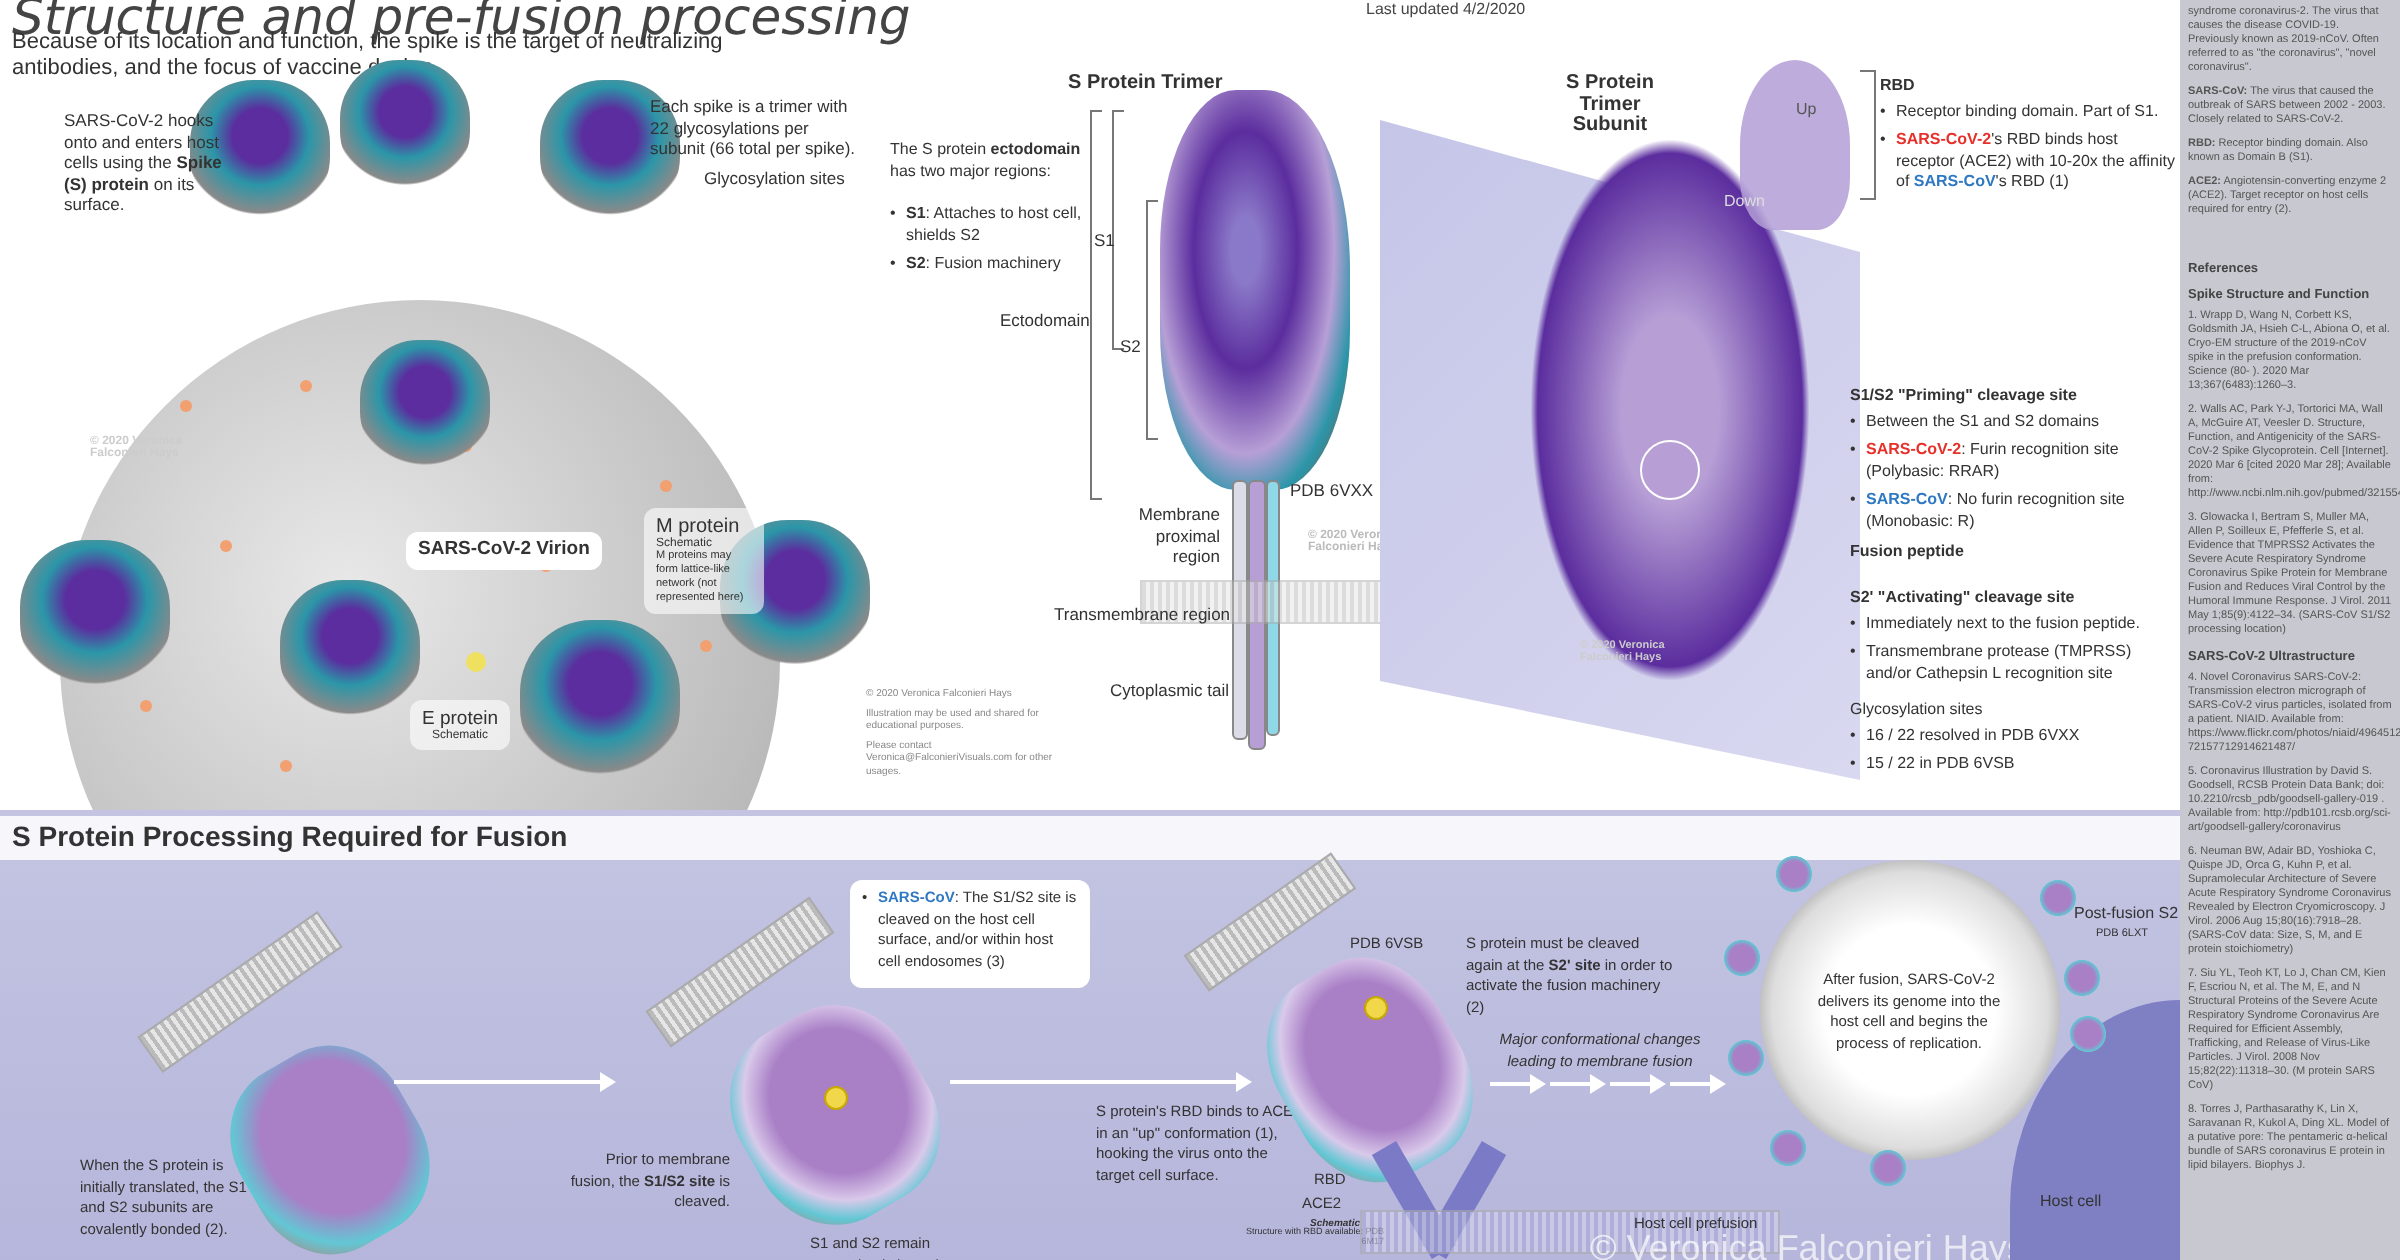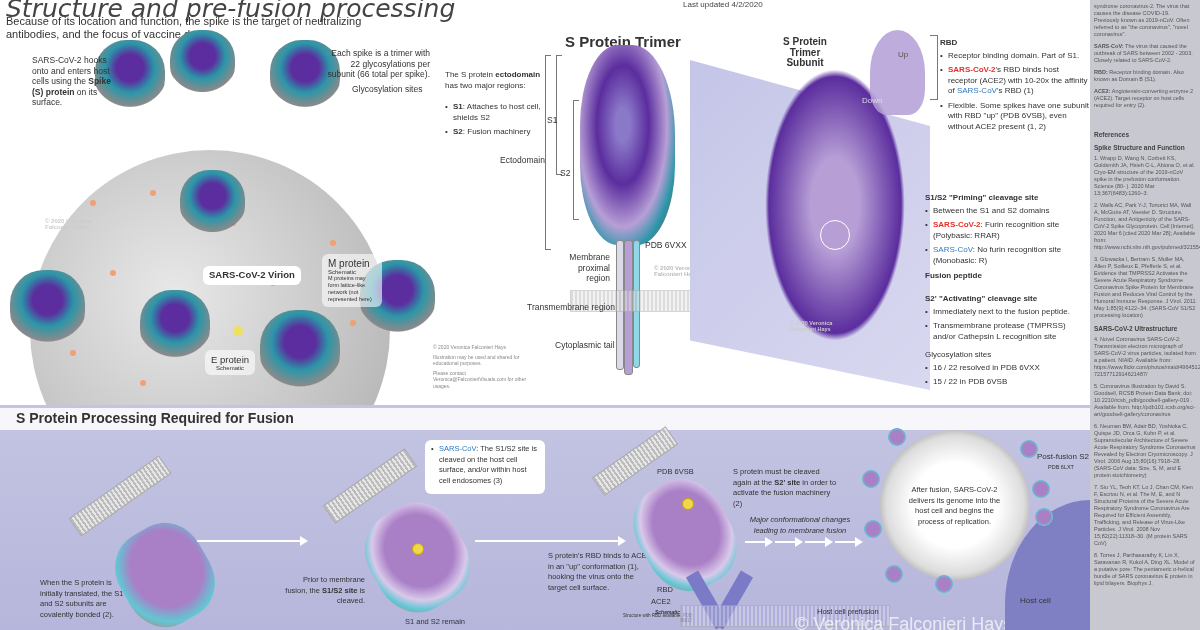--- a/index.html
+++ b/index.html
@@ -4,32 +4,32 @@
 <style>
 *{box-sizing:border-box;margin:0;padding:0}
 body{width:1200px;height:630px;overflow:hidden;background:#fff;font-family:"Liberation Sans",sans-serif;color:#333;position:relative}
 .abs{position:absolute}
 .title{left:6px;top:-6px;font-size:25px;font-style:italic;color:#444;font-family:"DejaVu Sans",sans-serif;font-weight:300}
 .subtitle{left:6px;top:15px;width:360px;font-size:11px;line-height:13px;color:#333}
 .updated{left:683px;top:0px;font-size:8px;color:#444}
 .lbl{font-size:8.5px;line-height:10.5px;color:#333}
 .b{font-weight:bold}
 .red{color:#e8302a;font-weight:bold}
-.blue{color:#2f78c2;font-weight:normal}
+.blue{color:#2f78c2;font-weight:bold}
 ul.bul{list-style:none}
 ul.bul li{position:relative;padding-left:8px;margin-bottom:4px}
 ul.bul li:before{content:"•";position:absolute;left:0}
 .sidebar{left:1090px;top:0;width:110px;height:630px;background:#c8c8d0;padding:3px 4px;font-size:5.5px;line-height:7px;color:#555;overflow:hidden}
 .sidebar p{margin-bottom:5px}
 .sidebar h4{font-size:6.5px;color:#444;margin:6px 0 4px}
 .virion{left:30px;top:150px;width:360px;height:360px;border-radius:50%;background:radial-gradient(circle at 40% 40%,#e8e8e8,#bdbdbd 70%,#a5a5a5);}
 .dot{position:absolute;width:6px;height:6px;border-radius:50%;background:#f2a070}
 .spike{position:absolute;border-radius:45%;}
 .bottom{left:0;top:405px;width:1090px;height:225px;background:linear-gradient(180deg,#c4c4e2,#b6b6dc);}
-.sect-title{left:0;top:408px;width:1090px;height:22px;background:rgba(255,255,255,.85);font-size:14px;font-weight:bold;padding:2px 16px;color:#333}
+.sect-title{left:0;top:408px;width:1090px;height:22px;background:rgba(255,255,255,.85);font-size:14px;font-weight:bold;padding:2px 6px;color:#333}
 .callout{background:#fff;border-radius:6px;padding:4px 6px}
 .membrane{position:absolute;height:22px;background:repeating-linear-gradient(90deg,#bbb 0 2px,#e6e6e6 2px 4px);border:1px solid #aaa;}
 .arrow{position:absolute;height:2px;background:#fff}
 .arrow:after{content:"";position:absolute;right:-6px;top:-4px;border-left:8px solid #fff;border-top:5px solid transparent;border-bottom:5px solid transparent}
 .cell{left:880px;top:430px;width:150px;height:150px;border-radius:50%;background:radial-gradient(circle,#fff 40%,#ddd 65%,#bbb 72%,#ccc 80%);}
 .bracket{position:absolute;border:1.2px solid #777;border-right:none;}
 </style>
 </head>
 <body>
 
@@ -59,41 +59,41 @@
 <div class="spike abs" style="left:270px;top:40px;width:70px;height:70px;background:radial-gradient(circle at 50% 40%,#5b2d9e 25%,#2b96a8 45%,#8a8a8a 70%,transparent 72%)"></div>
 <div class="spike abs" style="left:10px;top:270px;width:75px;height:75px;background:radial-gradient(circle at 50% 40%,#5b2d9e 25%,#2b96a8 45%,#8a8a8a 70%,transparent 72%)"></div>
 <div class="spike abs" style="left:140px;top:290px;width:70px;height:70px;background:radial-gradient(circle at 50% 40%,#5b2d9e 25%,#2b96a8 45%,#8a8a8a 70%,transparent 72%)"></div>
 <div class="spike abs" style="left:260px;top:310px;width:80px;height:80px;background:radial-gradient(circle at 50% 40%,#5b2d9e 25%,#2b96a8 45%,#8a8a8a 70%,transparent 72%)"></div>
 <div class="spike abs" style="left:360px;top:260px;width:75px;height:75px;background:radial-gradient(circle at 50% 40%,#5b2d9e 25%,#2b96a8 45%,#8a8a8a 70%,transparent 72%)"></div>
 <div class="spike abs" style="left:180px;top:170px;width:65px;height:65px;background:radial-gradient(circle at 50% 40%,#5b2d9e 25%,#2b96a8 45%,#8a8a8a 70%,transparent 72%)"></div>
 
 <div class="abs lbl" style="left:32px;top:55px;width:90px">
   <span>SARS-CoV-2 hooks onto and enters host cells using the </span><span class="b">Spike (S) protein</span><span> on its surface.</span>
 </div>
-<div class="abs lbl" style="left:325px;top:48px;width:105px;text-align:right">Each spike is a trimer with 22 glycosylations per subunit (66 total per spike).</div>
+<div class="abs lbl" style="left:325px;top:48px;width:105px;text-align:left">Each spike is a trimer with 22 glycosylations per subunit (66 total per spike).</div>
 <div class="abs lbl" style="left:352px;top:84px">Glycosylation sites</div>
 <div class="abs callout lbl b" style="left:203px;top:266px;font-size:9.5px">SARS-CoV-2 Virion</div>
 <div class="abs callout" style="left:322px;top:254px;width:60px;background:rgba(255,255,255,.6)">
   <div style="font-size:10px">M protein</div>
   <div style="font-size:6px">Schematic</div>
   <div style="font-size:5.5px;line-height:7px">M proteins may form lattice-like network (not represented here)</div>
 </div>
 <div class="abs" style="left:233px;top:326px;width:10px;height:10px;border-radius:50%;background:#f0e060"></div>
 <div class="abs callout" style="left:205px;top:350px;background:rgba(255,255,255,.6)">
   <div style="font-size:9.5px">E protein</div>
   <div style="font-size:6px;text-align:center">Schematic</div>
 </div>
 <div class="abs" style="left:45px;top:218px;width:60px;font-size:6px;color:#ccc;font-weight:bold">© 2020 Veronica Falconieri Hays</div>
 <div class="abs" style="left:433px;top:344px;width:100px;font-size:5px;line-height:6.5px;color:#888">
   <div>© 2020 Veronica Falconieri Hays</div>
   <div style="margin-top:3px">Illustration may be used and shared for educational purposes.</div>
   <div style="margin-top:3px">Please contact Veronica@FalconieriVisuals.com for other usages.</div>
 </div>
 
-<div class="abs lbl b" style="left:565px;top:37px;font-size:15px">S Protein Trimer</div>
+<div class="abs lbl b" style="left:534px;top:37px;font-size:10px">S Protein Trimer</div>
 <div class="abs lbl" style="left:445px;top:70px;width:105px;font-size:8px">
   <span>The S protein </span><span class="b">ectodomain</span><span> has two major regions:</span>
   <ul class="bul" style="margin-top:11px">
     <li><span class="b">S1</span><span>: Attaches to host cell, shields S2</span></li>
     <li><span class="b">S2</span><span>: Fusion machinery</span></li>
   </ul>
 </div>
 <div class="bracket" style="left:545px;top:55px;width:6px;height:195px"></div>
 <div class="bracket" style="left:556px;top:55px;width:6px;height:120px"></div>
 <div class="bracket" style="left:573px;top:100px;width:6px;height:120px"></div>
@@ -119,21 +119,20 @@
 <div class="abs" style="left:862px;top:96px;font-size:8px;color:#ddd">Down</div>
 <div class="abs" style="left:820px;top:220px;width:30px;height:30px;border:1.5px solid #fff;border-radius:50%"></div>
 <div class="abs" style="left:790px;top:320px;width:60px;font-size:5.5px;color:#ccc;font-weight:bold">© 2020 Veronica Falconieri Hays</div>
 
 <div class="bracket" style="left:930px;top:35px;width:8px;height:65px;border-left:none;border-right:1.2px solid #777"></div>
 <div class="abs lbl" style="left:940px;top:38px;width:150px;font-size:8px">
   <div class="b">RBD</div>
   <ul class="bul" style="margin-top:2px">
     <li>Receptor binding domain. Part of S1.</li>
     <li><span class="red">SARS-CoV-2</span><span>'s RBD binds host receptor (ACE2) with 10-20x the affinity of </span><span class="blue">SARS-CoV</span><span>'s RBD (1)</span></li>
-    <li>Flexible. Some spikes have one subunit with RBD "up" (PDB 6VSB), even without ACE2 present (1, 2)</li>
   </ul>
 </div>
 <div class="abs lbl" style="left:925px;top:193px;width:165px;font-size:8px">
   <div class="b">S1/S2 "Priming" cleavage site</div>
   <ul class="bul" style="margin-top:2px">
     <li>Between the S1 and S2 domains</li>
     <li><span class="red">SARS-CoV-2</span><span>: Furin recognition site (Polybasic: RRAR)</span></li>
     <li><span class="blue">SARS-CoV</span><span>: No furin recognition site (Monobasic: R)</span></li>
   </ul>
 </div>
@@ -188,21 +187,21 @@
 <div class="abs lbl" style="left:395px;top:617px;width:80px;text-align:center;font-size:7.5px">S1 and S2 remain noncovalently bound</div>
 <div class="abs callout lbl" style="left:425px;top:440px;width:120px;font-size:7.5px">
   <ul class="bul">
     <li><span class="blue">SARS-CoV</span><span>: The S1/S2 site is cleaved on the host cell surface, and/or within host cell endosomes (3)</span></li>
   </ul>
 </div>
 <div class="arrow" style="left:475px;top:540px;width:145px"></div>
 <div class="abs lbl" style="left:548px;top:551px;width:105px;font-size:7.5px">S protein's RBD binds to ACE2 in an "up" conformation (1), hooking the virus onto the target cell surface.</div>
 
 <div class="membrane" style="left:590px;top:450px;width:90px;transform:rotate(-35deg)"></div>
-<div class="abs lbl" style="left:657px;top:467px;font-size:7.5px">PDB 6VSB</div>
+<div class="abs lbl" style="left:675px;top:467px;font-size:7.5px">PDB 6VSB</div>
 <div class="abs" style="left:640px;top:480px;width:90px;height:110px;border-radius:40%;background:radial-gradient(ellipse at 55% 45%,#a97fc6 45%,#d9c9ea 62%,#62c7d4 74%,#999 84%,transparent 86%);transform:rotate(-30deg)"></div>
 <div class="abs" style="left:682px;top:498px;width:12px;height:12px;border-radius:50%;background:#f0d84a;border:1px solid #c9a800"></div>
 <div class="abs lbl" style="left:733px;top:467px;width:105px;font-size:7.5px">
   <span>S protein must be cleaved again at the </span><span class="b">S2' site</span><span> in order to activate the fusion machinery (2)</span>
 </div>
 <div class="abs lbl" style="left:745px;top:515px;width:110px;text-align:center;font-size:7.5px;font-style:italic">Major conformational changes leading to membrane fusion</div>
 <div class="arrow" style="left:745px;top:541px;width:22px"></div>
 <div class="arrow" style="left:775px;top:541px;width:22px"></div>
 <div class="arrow" style="left:805px;top:541px;width:22px"></div>
 <div class="arrow" style="left:835px;top:541px;width:22px"></div>

